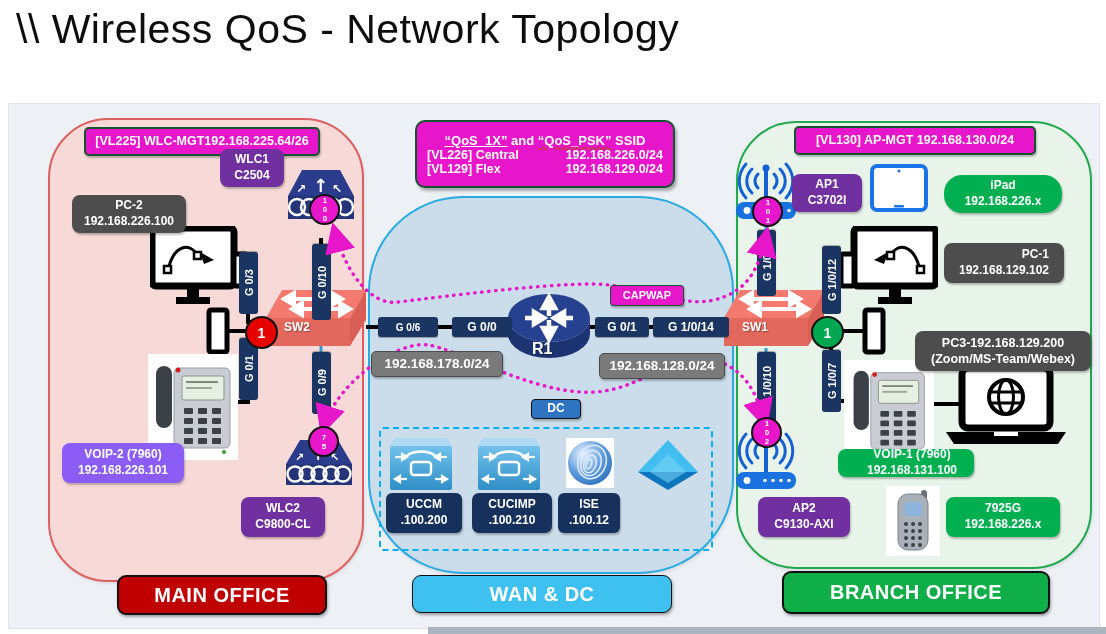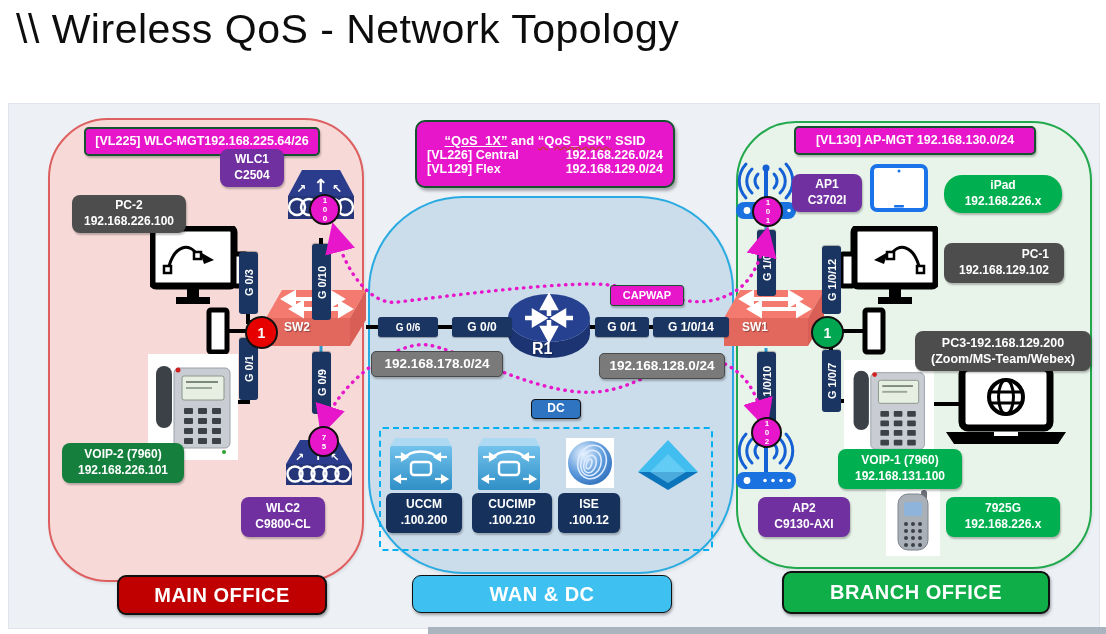--- a/index.html
+++ b/index.html
@@ -8,21 +8,21 @@
   #title{left:16px;top:6px;font-size:41px;color:#0d0d0d;letter-spacing:.5px;white-space:nowrap;}
   #canvas{left:8px;top:103px;width:1090px;height:524px;background:#edf1f6;border:1px solid #dfe5ea;}
   .zone{border-radius:60px;box-shadow:1px 2px 3px rgba(0,0,0,.08);}
   #zone-main{left:48px;top:118px;width:312px;height:460px;background:#f7dad8;border:2px solid #dd5f5f;}
   #zone-wan{left:368px;top:196px;width:362px;height:374px;background:#cbdcea;border:2px solid #29abe2;border-radius:95px;}
   #zone-branch{left:736px;top:121px;width:352px;height:444px;background:#e8f4e9;border:2px solid #22a94d;}
   .lbl{color:#fff;font-weight:bold;font-size:12px;line-height:1.3;text-align:center;border-radius:8px;
        display:flex;flex-direction:column;justify-content:center;align-items:center;white-space:pre-line;
        box-shadow:1px 2px 2px rgba(0,0,0,.25);z-index:7;}
   .gray{background:#4d4d4d;} .purple{background:#7030a0;} .green{background:#00b050;}
-  .red{background:#15803d;} .navy{background:#16325c;border-radius:6px;}
+  .red{background:#8b5cf6;} .navy{background:#16325c;border-radius:6px;}
   .graysub{background:#7a7a7a;border:1px solid #4a4a4a;border-radius:5px;font-size:13.5px;}
   .mag{background:#e816cb;border:2px solid #14532d;border-radius:6px;}
   .pill{background:#1a3561;color:#fff;font-weight:bold;font-size:11px;border-radius:3px;
         display:flex;align-items:center;justify-content:center;z-index:5;box-shadow:0 1px 1px rgba(0,0,0,.3);white-space:nowrap;}
   .pill.v{writing-mode:vertical-rl;transform:rotate(180deg);}
   .nbadge{background:#e816cb;border:2px solid #111;border-radius:50%;color:#fff;font-weight:bold;
           display:flex;align-items:center;justify-content:center;z-index:8;}
   .nbadge span{writing-mode:vertical-lr;text-orientation:upright;font-size:8px;line-height:1;}
   .cbadge{border:2px solid #111;border-radius:50%;color:#fff;font-weight:bold;font-size:14px;
           display:flex;align-items:center;justify-content:center;z-index:8;}
@@ -295,21 +295,21 @@
     </g>
   </svg>
 
   <svg class="abs icon" style="left:636px;top:438px;" width="64" height="54" viewBox="0 0 64 54">
     <polygon points="2,34 32,2 62,34" fill="#41bdf0"></polygon>
     <polygon points="2,34 32,52 62,34" fill="#0c74ba"></polygon>
     <polygon points="14,34 32,16 50,34 32,45" fill="#7fd9f8" opacity="0.55"></polygon>
   </svg>
 
   <div class="abs lbl navy" style="left:386px;top:493px;width:76px;height:40px;"><span>UCCM</span><span>.100.200</span></div>
-  <div class="abs lbl navy" style="left:472px;top:493px;width:80px;height:40px;"><span>CUCIMP</span><span>.100.210</span></div>
+  <div class="abs lbl navy" style="left:472px;top:493px;width:80px;height:40px;border-radius:7px;"><span>CUCIMP</span><span>.100.210</span></div>
   <div class="abs lbl navy" style="left:558px;top:493px;width:62px;height:40px;"><span>ISE</span><span>.100.12</span></div>
 
   <div class="abs lbl mag" style="left:794px;top:126px;width:238px;height:25px;font-size:12.5px;border-radius:5px;">[VL130] AP-MGT 192.168.130.0/24</div>
 
   <svg class="abs icon" style="left:734px;top:160px;" width="64" height="62" viewBox="0 0 64 62">
     <g stroke="#1560d4" stroke-width="3" fill="none" stroke-linecap="round">
       <path d="M24,14 C20,18 20,24 24,28"></path>
         <path d="M18,9 C11,16 11,26 18,33"></path>
         <path d="M12,4 C3,14 3,28 12,38"></path>
       <path d="M40,14 C44,18 44,24 40,28"></path>
@@ -413,21 +413,21 @@
   <svg class="abs icon" style="left:946px;top:366px;" width="120" height="82" viewBox="0 0 120 82">
     <rect x="16" y="2" width="88" height="60" rx="6" fill="#fff" stroke="#000" stroke-width="7"></rect>
     <circle cx="60" cy="31" r="17" fill="none" stroke="#000" stroke-width="4"></circle>
     <ellipse cx="60" cy="31" rx="7.5" ry="17" fill="none" stroke="#000" stroke-width="3"></ellipse>
     <line x1="43" y1="26" x2="77" y2="26" stroke="#000" stroke-width="3"></line>
     <line x1="43" y1="37" x2="77" y2="37" stroke="#000" stroke-width="3"></line>
     <polygon points="0,66 120,66 112,78 8,78" fill="#000"></polygon>
     <rect x="48" y="66" width="24" height="4" fill="#fff"></rect>
   </svg>
 
-  <div class="abs lbl green" style="left:838px;top:449px;width:124px;height:40px;">VOIP-1 (7960)
+  <div class="abs lbl green" style="left:838px;top:449px;width:124px;height:28px;padding-left:12px;">VOIP-1 (7960)
 192.168.131.100</div>
 
   <svg class="abs icon" style="left:734px;top:430px;" width="64" height="62" viewBox="0 0 64 62">
     <g stroke="#1560d4" stroke-width="3" fill="none" stroke-linecap="round">
       <path d="M24,14 C20,18 20,24 24,28"></path>
         <path d="M18,9 C11,16 11,26 18,33"></path>
         <path d="M12,4 C3,14 3,28 12,38"></path>
       <path d="M40,14 C44,18 44,24 40,28"></path>
         <path d="M46,9 C53,16 53,26 46,33"></path>
         <path d="M52,4 C61,14 61,28 52,38"></path>

